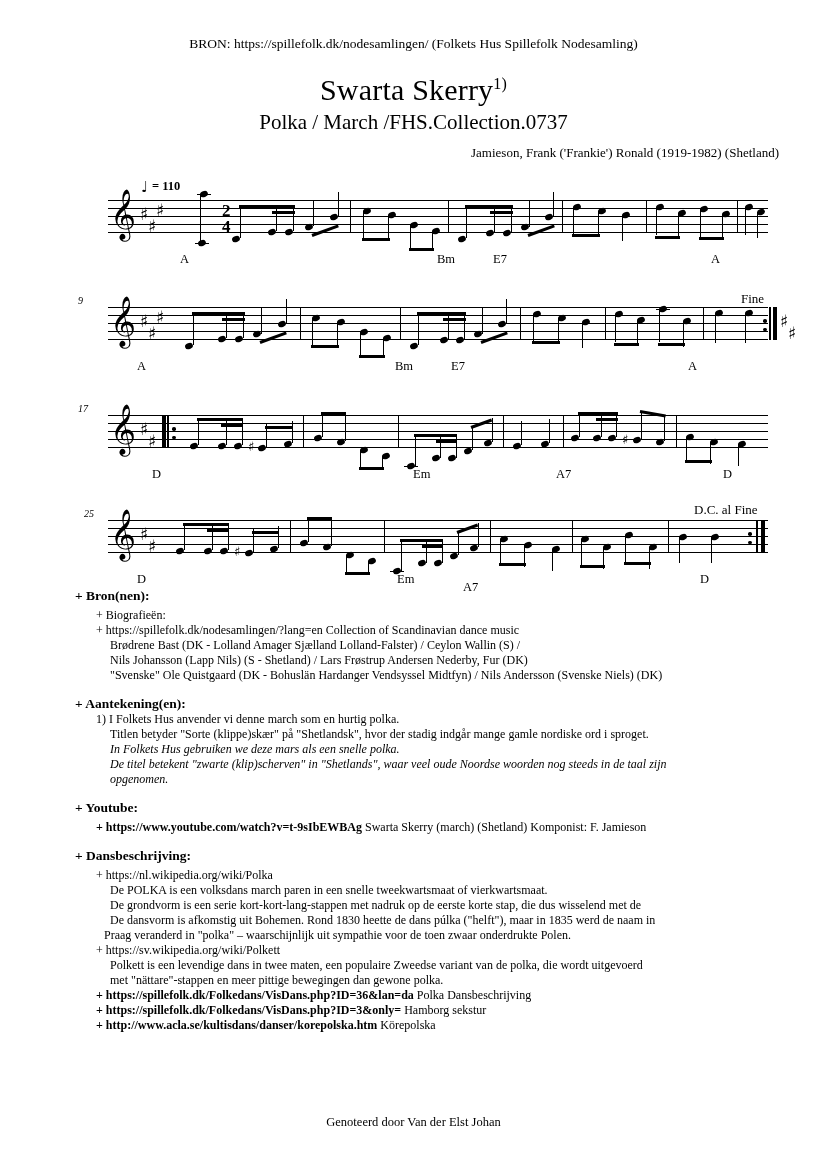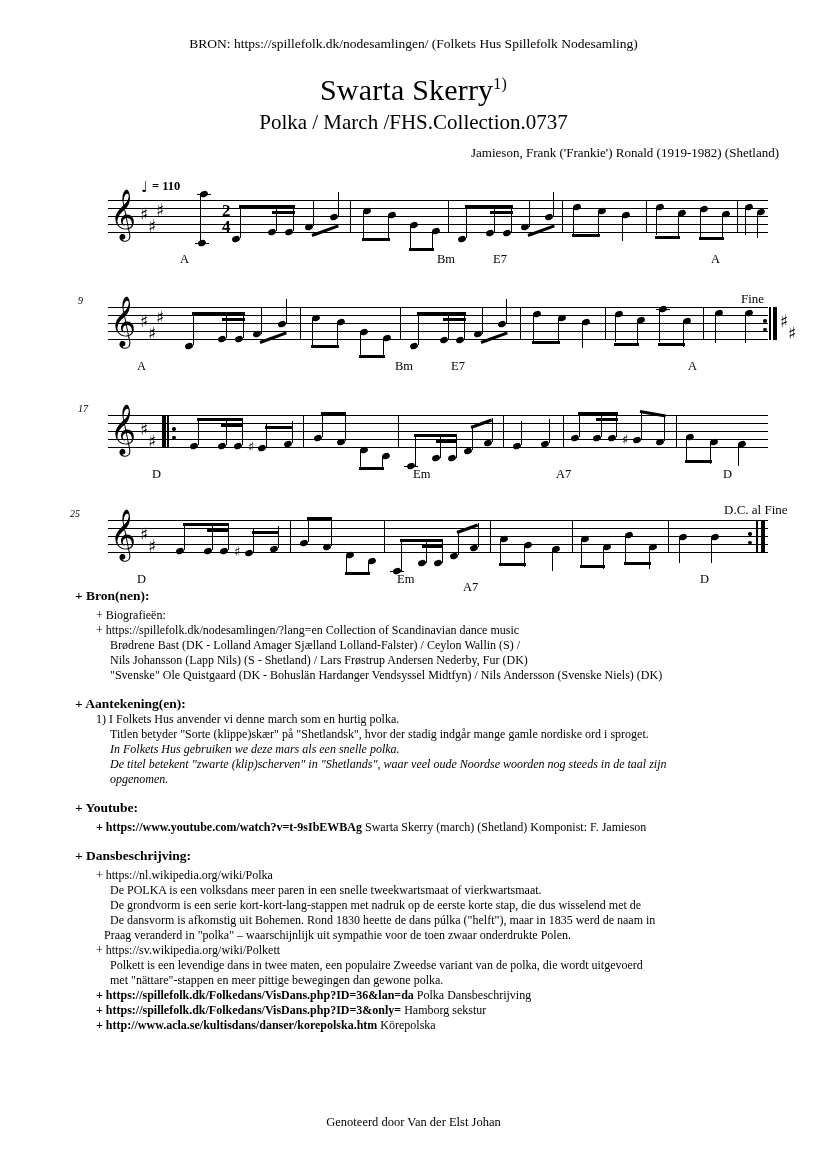--- a/index.html
+++ b/index.html
@@ -516,22 +516,22 @@
     <div class="nh" style="left:738px; top:26px;"></div>
     <div class="stem" style="left:738px; top:29px; height:22px;"></div>
 
     <div class="chord" style="left:152px; top:52px;">D</div>
     <div class="chord" style="left:413px; top:52px;">Em</div>
     <div class="chord" style="left:556px; top:52px;">A7</div>
     <div class="chord" style="left:723px; top:52px;">D</div>
   </div>
 
   <div class="system" style="top:350px;">
-    <div class="meas-num" style="left:70px; top:-12px;">25</div>
-    <div class="marking" style="left:724px; top:-18px;">D.C. al Fine</div>
+    <div class="meas-num" style="left:84px; top:-12px;">25</div>
+    <div class="marking" style="left:694px; top:-18px;">D.C. al Fine</div>
 
     <div class="staff">
       <div class="sline sl0"></div>
         <div class="sline sl1"></div>
         <div class="sline sl2"></div>
         <div class="sline sl3"></div>
         <div class="sline sl4"></div>
     </div>
 
     <div class="clef" style="left:110px; top:-8px;">𝄞</div>
@@ -646,21 +646,21 @@
 
   <div class="sect-head">+ Youtube:</div>
   <div class="small-gap"></div>
   <div class="lvl1"><span class="b">+ https://www.youtube.com/watch?v=t-9sIbEWBAg</span><span> Swarta Skerry (march) (Shetland) Komponist: F. Jamieson</span></div>
 
   <div class="gap"></div>
 
   <div class="sect-head">+ Dansbeschrijving:</div>
   <div class="small-gap"></div>
   <div class="lvl1 b">+ https://nl.wikipedia.org/wiki/Polka</div>
-  <div class="lvl2"><span>De </span><span class="b">POLKA</span><span> is een volksdans meer paren in een snelle tweekwartsmaat of vierkwartsmaat.</span></div>
+  <div class="lvl2"><span>De </span><span class="b">POLKA</span><span> is een volksdans march paren in een snelle tweekwartsmaat of vierkwartsmaat.</span></div>
   <div class="lvl2">De grondvorm is een serie kort-kort-lang-stappen met nadruk op de eerste korte stap, die dus wisselend met de</div>
   <div class="lvl2">De dansvorm is afkomstig uit Bohemen. Rond 1830 heette de dans púlka ("helft"), maar in 1835 werd de naam in</div>
   <div class="lvl2" style="margin-left:104px;">Praag veranderd in "polka" – waarschijnlijk uit sympathie voor de toen zwaar onderdrukte Polen.</div>
   <div class="lvl1 b">+ https://sv.wikipedia.org/wiki/Polkett</div>
   <div class="lvl2"><span class="b">Polkett</span><span> is een levendige dans in twee maten, een populaire Zweedse variant van de polka, die wordt uitgevoerd</span></div>
   <div class="lvl2">met "nättare"-stappen en meer pittige bewegingen dan gewone polka.</div>
   <div class="lvl1"><span class="b">+ https://spillefolk.dk/Folkedans/VisDans.php?ID=36&amp;lan=da</span><span> Polka Dansbeschrijving</span></div>
   <div class="lvl1"><span class="b">+ https://spillefolk.dk/Folkedans/VisDans.php?ID=3&amp;only=</span><span> Hamborg sekstur</span></div>
   <div class="lvl1"><span class="b">+ http://www.acla.se/kultisdans/danser/korepolska.htm</span><span> Körepolska</span></div>
 

